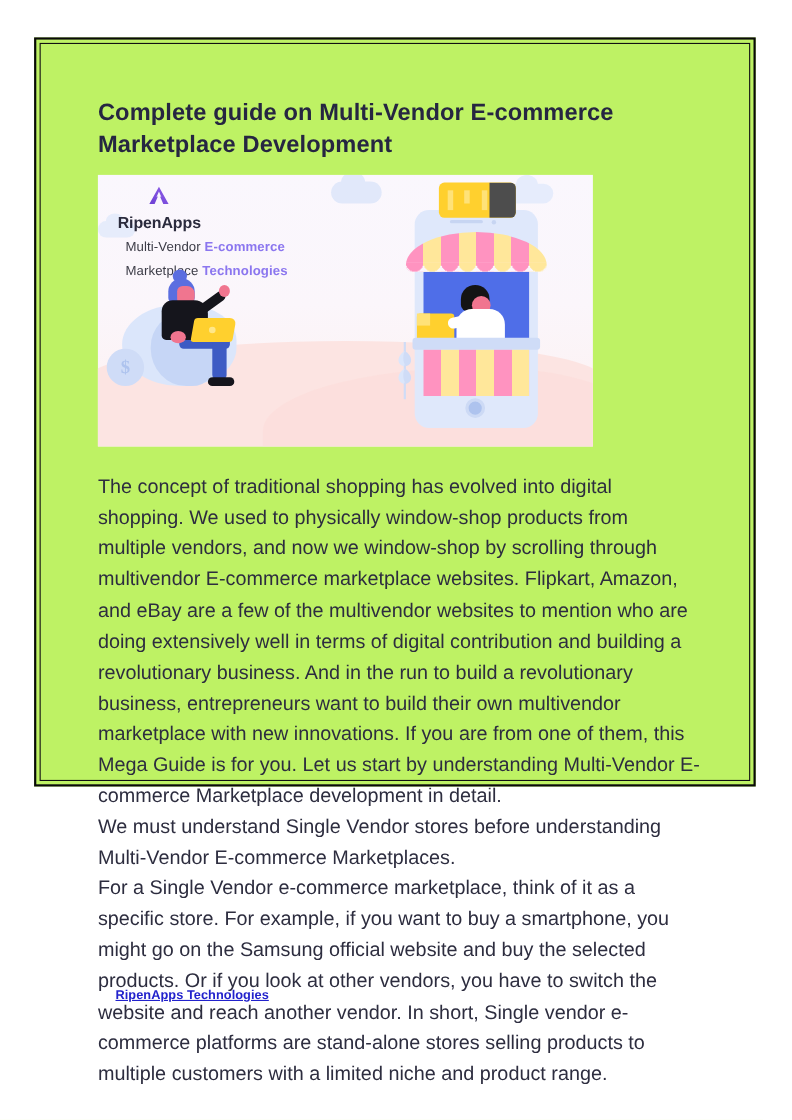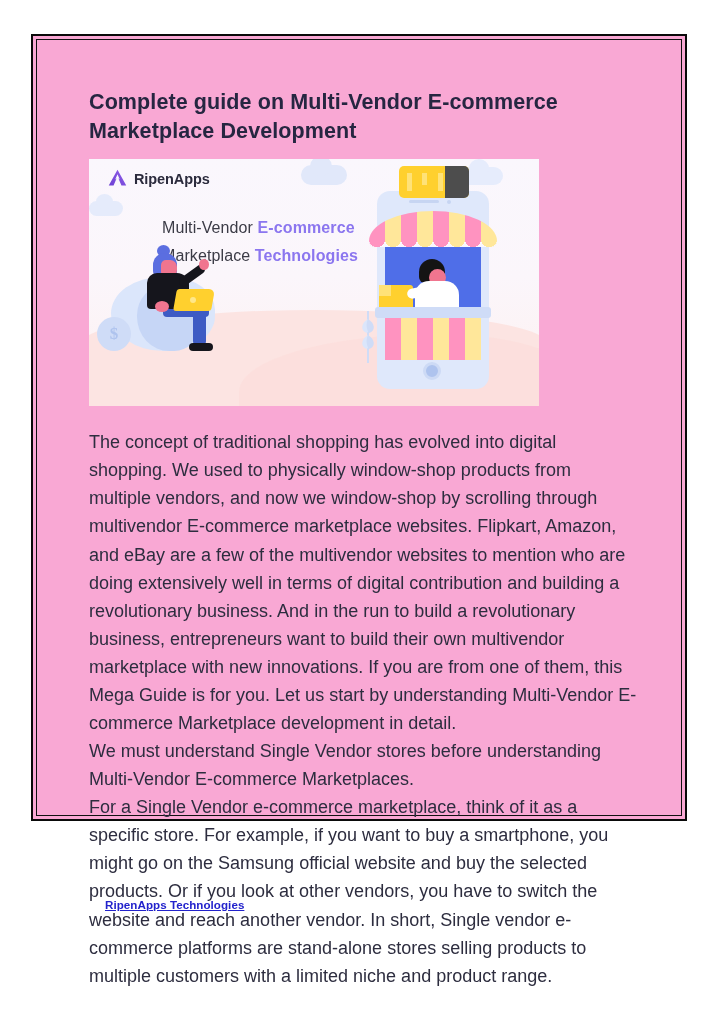--- a/index.html
+++ b/index.html
@@ -14,24 +14,24 @@
     overflow: hidden;
     position: relative;
   }
 
   
   .page-frame {
     position: absolute;
     left: 31px;
     top: 34px;
     width: 656px;
-    height: 787px;
+    height: 681px;
     border: 2px solid #0a0a0a;
     box-sizing: border-box;
-    background: #f9a8d4;
+    background: #bef264;
   }
   .page-frame-inner {
     position: absolute;
     left: 3px;
     top: 3px;
     right: 3px;
     bottom: 3px;
     border: 1px solid #111111;
     box-sizing: border-box;
   }
@@ -83,41 +83,41 @@
   }
 
   
   .logo-row {
     position: absolute;
     left: 18px;
     top: 9px;
     display: flex;
     align-items: center;
     gap: 6px;
+    flex-direction: column;
   }
   .logo-mark { width: 21px; height: 21px; display:block; }
   .logo-text {
     font-size: 14.5px;
     font-weight: bold;
     color: #2b2b3d;
     letter-spacing: -0.1px;
   }
 
   
   .banner-head {
     position: absolute;
     left: 25px;
     top: 56px;
-    font-size: 16px;
+    font-size: 12px;
     line-height: 1.62;
     font-weight: 500;
     color: #3b3b46;
     letter-spacing: 0.1px;
     white-space: nowrap;
-    margin-left: 48px;
   }
   .banner-head .accent { color: #8b76ef; font-weight: bold; }
   .banner-head div { margin-bottom: 2px; }
 
   
   .cloud { position: absolute; background: #dde6fa; border-radius: 50%; opacity: .85; }
   .cloud.c1 { left: 212px; top: 6px; width: 46px; height: 20px; border-radius: 14px; }
   .cloud.c1::before { content:""; position:absolute; left:9px; top:-9px; width:22px; height:20px; background:#dde6fa; border-radius:50%; }
   .cloud.c2 { left: 0px; top: 42px; width: 34px; height: 15px; border-radius: 10px; background:#e2eafb; }
   .cloud.c2::before { content:""; position:absolute; left:7px; top:-7px; width:17px; height:15px; background:#e2eafb; border-radius:50%; }

